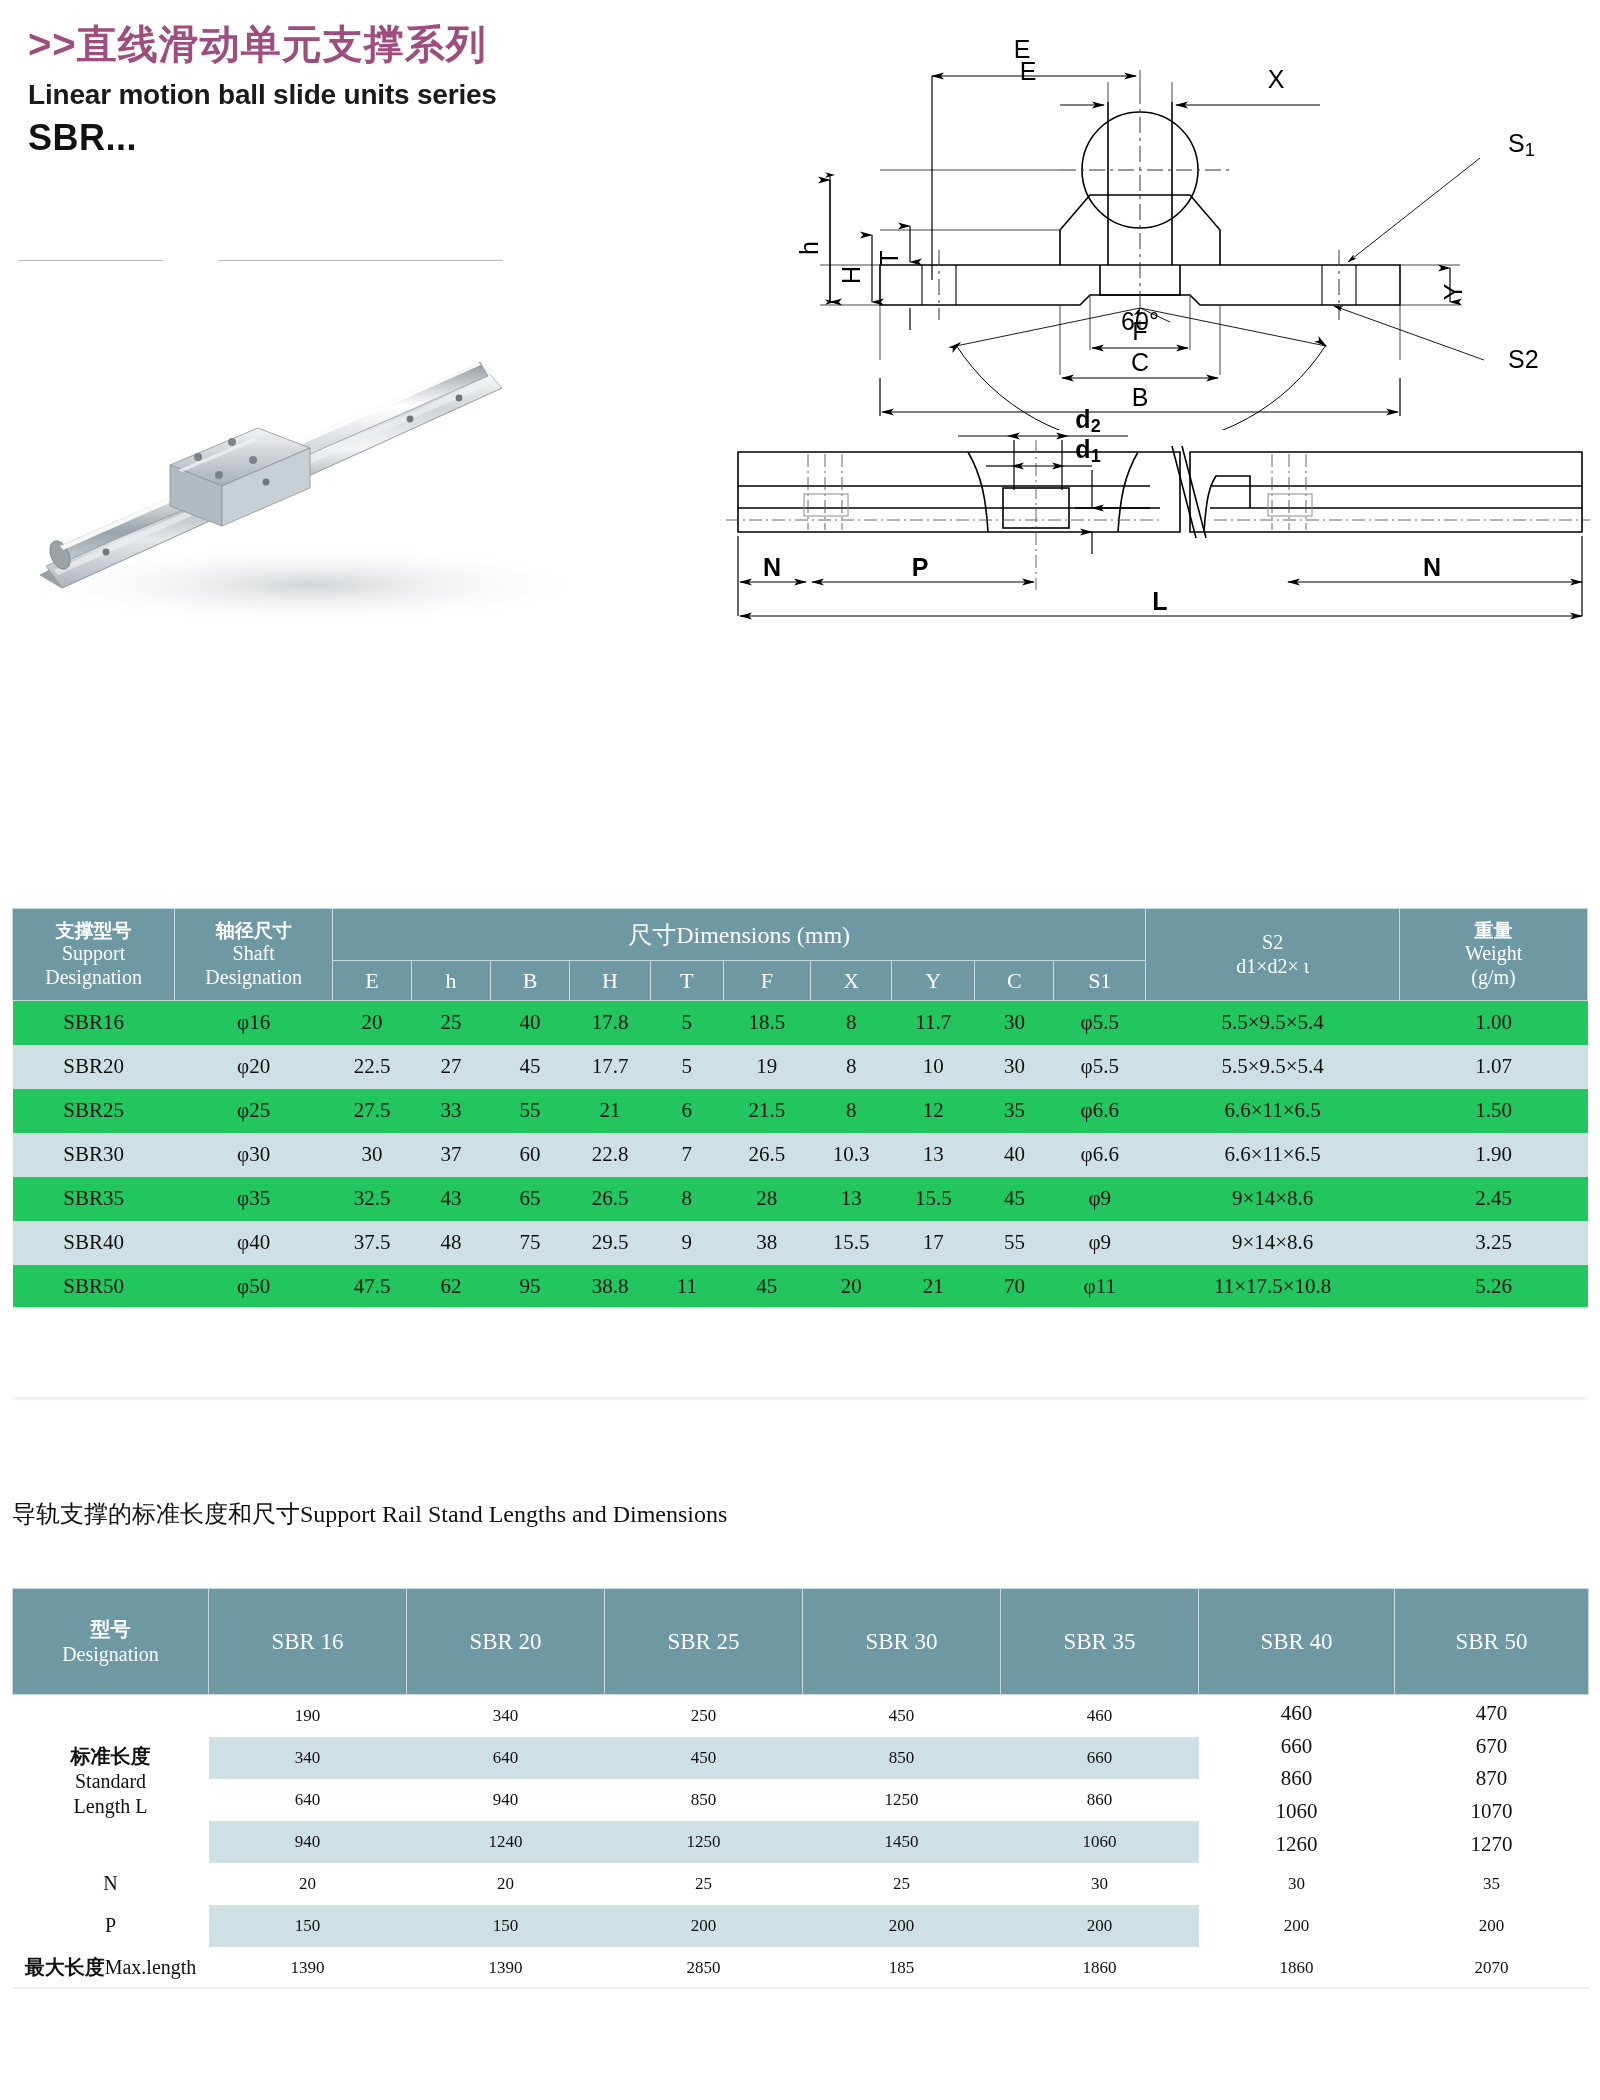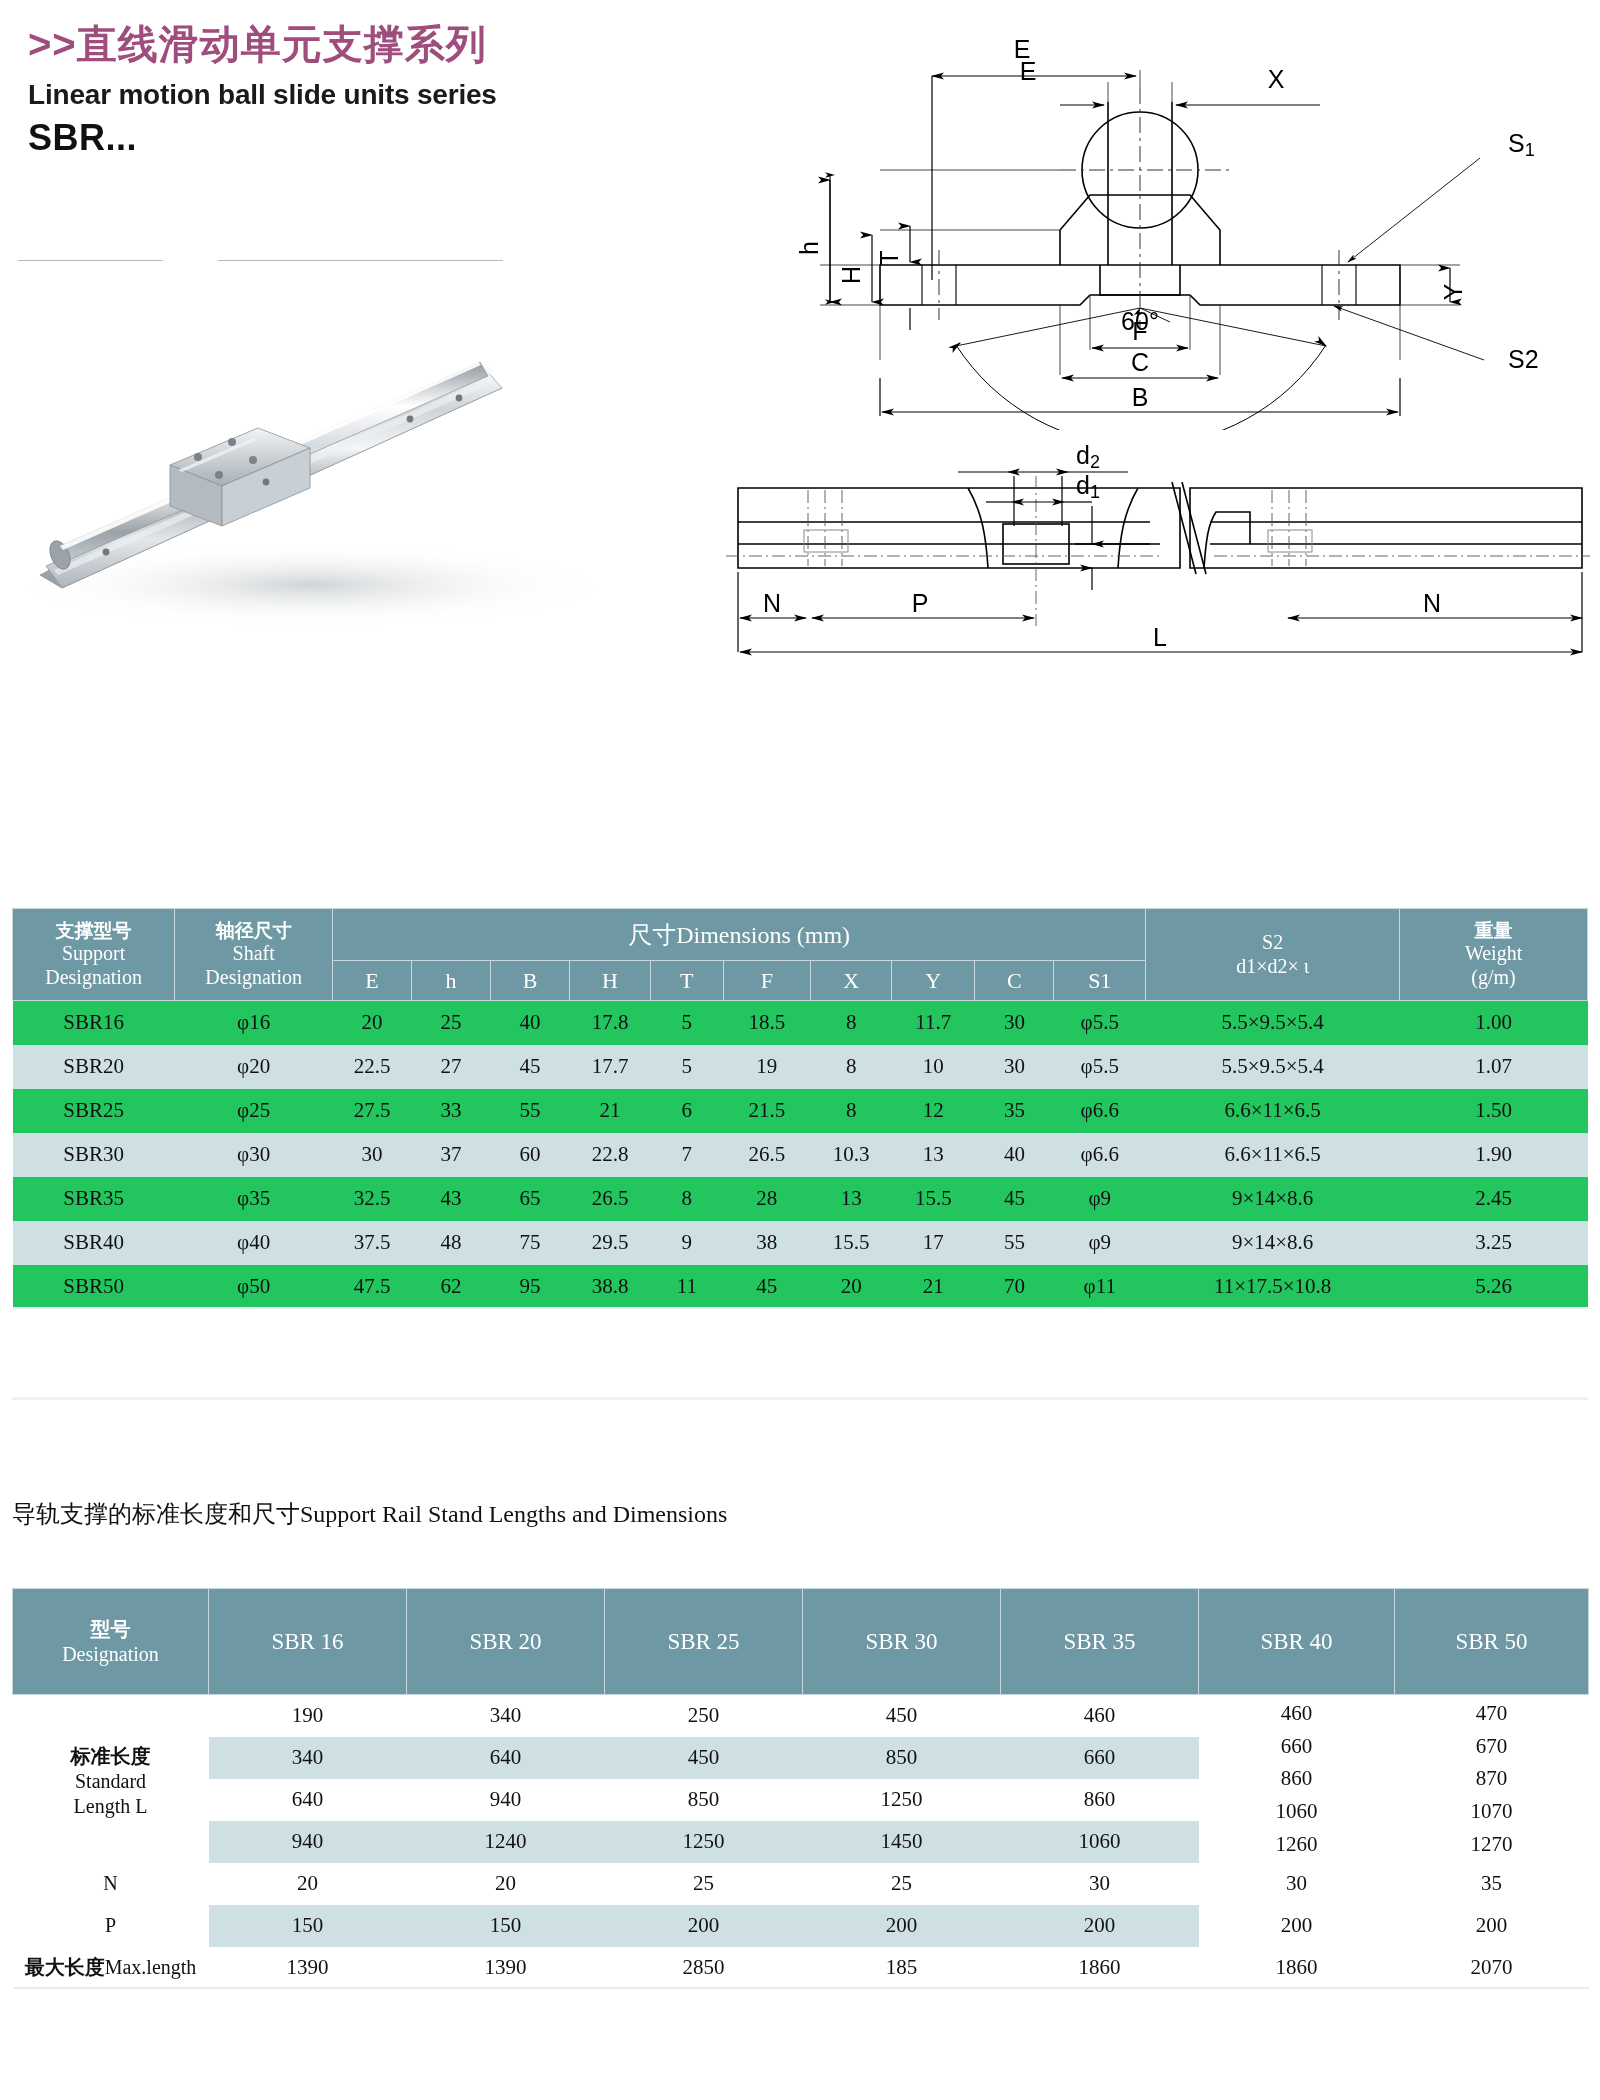--- a/index.html
+++ b/index.html
@@ -40,21 +40,21 @@
     margin-top:6px;
     letter-spacing:0.5px;
   }
   .rule { position:absolute; height:1px; background:#b9b9b9; }
 
   
   #photo { position:absolute; left:10px; top:330px; width:620px; height:350px; }
 
   
   #draw-top { position:absolute; left:760px; top:30px; width:830px; height:400px; }
-  #draw-bot { position:absolute; left:720px; top:440px; width:880px; height:230px; }
+  #draw-bot { position:absolute; left:720px; top:404px; width:880px; height:230px;font-weight:bold; }
 
   
   .tbl { border-collapse:collapse; table-layout:fixed; }
   .tbl td, .tbl th { padding:0; }
 
   #table1 { position:absolute; left:12px; top:908px; width:1576px; }
   #table1 th, #table1 td {
     text-align:center; vertical-align:middle;
     font-family:"Liberation Serif", serif;
   }
@@ -82,21 +82,21 @@
   #section2-title .cnpart { font-family:"Liberation Sans", sans-serif; }
 
   #table2 { position:absolute; left:12px; top:1588px; width:1576px; }
   #table2 th, #table2 td { text-align:center; vertical-align:middle; }
   #table2 thead th {
     background:#6d98a4; color:#fff; font-weight:normal;
     height:106px; font-size:23px; border:1px solid #c7d9de;
   }
   #table2 thead th.desig { font-size:20px; line-height:1.25; }
   #table2 thead th.desig .cn { font-family:"Liberation Sans", sans-serif; font-weight:bold; font-size:20px; }
-  #table2 tbody td { height:42px; font-size:21px; color:#111; background:#fff; }
+  #table2 tbody td { height:42px; font-size:17px; color:#111; background:#fff; }
   #table2 tbody td.stripe { background:#cfe0e5; }
   #table2 td.rowlabel {
     font-size:20px; line-height:1.25; text-align:center; background:#fff !important;
   }
   #table2 td.rowlabel .cn { font-family:"Liberation Sans", sans-serif; font-weight:bold; font-size:20px;margin-top:6px; }
   #table2 td.stack { vertical-align:middle; line-height:1.55; font-size:21px; }
   #table2 tr.lastrow td { box-shadow: inset 0 -2px 0 #e7eef0; }
   #table2 td.maxlabel { font-size:20px; font-family:"Liberation Serif", serif; }
   #table2 td.maxlabel .cn { font-family:"Liberation Sans", sans-serif; font-weight:bold; }
 

